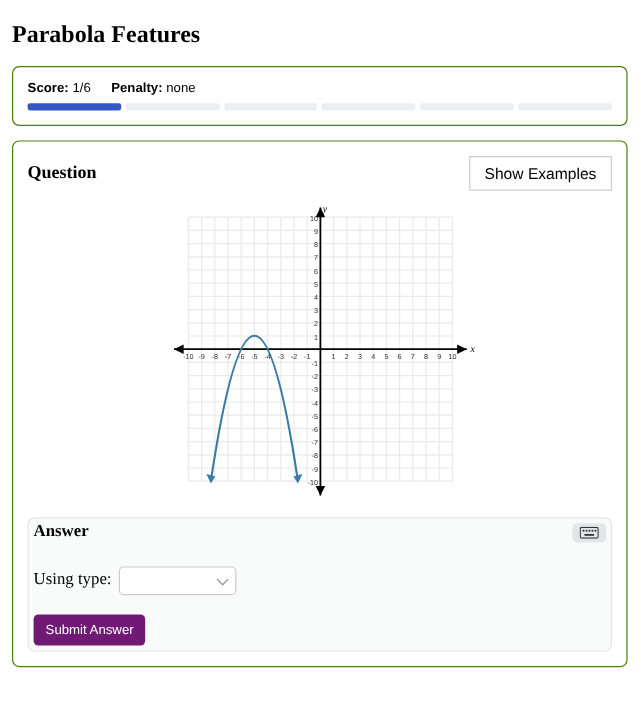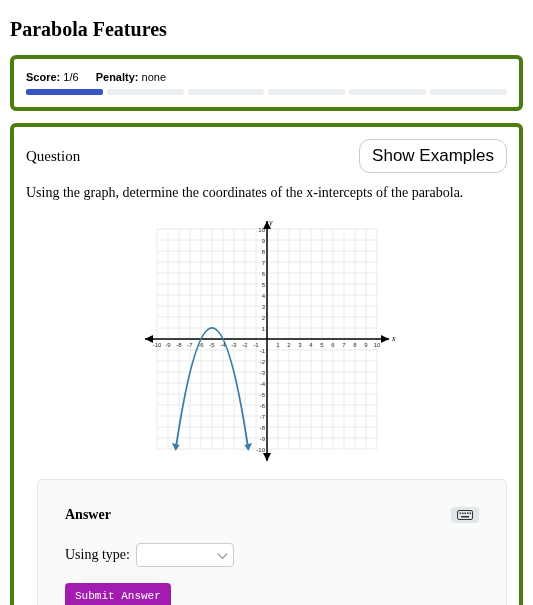--- a/index.html
+++ b/index.html
@@ -9,59 +9,58 @@
       color: #000;
       padding: 10px;
       width: 533px;
     }
     .page-title {
       font-size: 20px;
       font-weight: bold;
       margin: 8px 0 14px 0;
     }
     .card {
-      border: 4px solid #4d7c0f;
+      border: 1px solid #4d7c0f;
       border-radius: 6px;
       padding: 12px;
       margin-bottom: 12px;
       background: #fff;
     }
     .score-row {
       font-family: Arial, sans-serif;
       font-size: 11px;
       margin-bottom: 6px;
     }
     .score-row .label { font-weight: bold; }
     .score-row .penalty-label { font-weight: bold; margin-left: 14px; }
     .progress-segments { display: flex; gap: 4px; }
     .segment { height: 6px; flex: 1; background: #eceff1; border-radius: 2px; }
     .segment.filled { background: #3656c6; }
     .question-header { display: flex; align-items: center; justify-content: space-between; margin-bottom: 12px; }
-    .question-title { font-size: 15px; font-weight: normal; }
+    .question-title { font-size: 15px; font-weight: bold; }
     .show-examples-btn {
       font-family: Arial, sans-serif;
-      font-size: 17px;
+      font-size: 13px;
       background: #fff;
       border: 1px solid #ccc;
-      border-radius: 11px;
+      border-radius: 0;
       padding: 6px 12px;
       cursor: pointer;
     }
     .question-text {
       font-size: 14px;
       margin-bottom: 18px;
     }
     .graph-wrap { display: flex; justify-content: center; margin-bottom: 10px; }
     .answer-card {
       border: 1px solid #e5e5e5;
       border-radius: 6px;
-      padding: 27px;
+      padding: 4px;
       background: #f9fafa;
       margin-top: 8px;
-      margin-left: 11px;
     }
     .answer-header { display: flex; justify-content: space-between; align-items: center; margin-bottom: 20px; }
     .answer-title { font-size: 14px; font-weight: bold; }
     .keyboard-btn {
       background: #e3e6e8;
       border: none;
       border-radius: 4px;
       padding: 3px 6px;
       cursor: pointer;
       display: flex;
@@ -93,23 +92,23 @@
       position: absolute;
       right: 8px;
       top: 50%;
       width: 6px; height: 6px;
       border-right: 1px solid #888;
       border-bottom: 1px solid #888;
       transform: translateY(-65%) rotate(45deg);
       pointer-events: none;
     }
     .submit-btn {
-      font-family: Liberation Mono, monospace;
+      font-family: Liberation Sans, sans-serif;
       font-size: 11px;
-      background: #a21caf;
+      background: #701a75;
       color: #fff;
       border: none;
       border-radius: 4px;
       padding: 7px 10px;
       cursor: pointer;
     }
   </style>
 </head>
 <body>
 
@@ -130,21 +129,20 @@
     <div class="segment"></div>
     <div class="segment"></div>
   </div>
 </div>
 
 <div class="card">
   <div class="question-header">
     <div class="question-title">Question</div>
     <button class="show-examples-btn">Show Examples</button>
   </div>
-  <div class="question-text">Using the graph, determine the coordinates of the x-intercepts of the parabola.</div>
 
   <div class="graph-wrap">
     <svg width="260" height="250" viewBox="0 0 260 250">
 
       <g stroke="#eaeaea" stroke-width="1">
 
         <line x1="20" y1="10" x2="20" y2="230"></line>
           <line x1="31" y1="10" x2="31" y2="230"></line>
           <line x1="42" y1="10" x2="42" y2="230"></line>
           <line x1="53" y1="10" x2="53" y2="230"></line>

